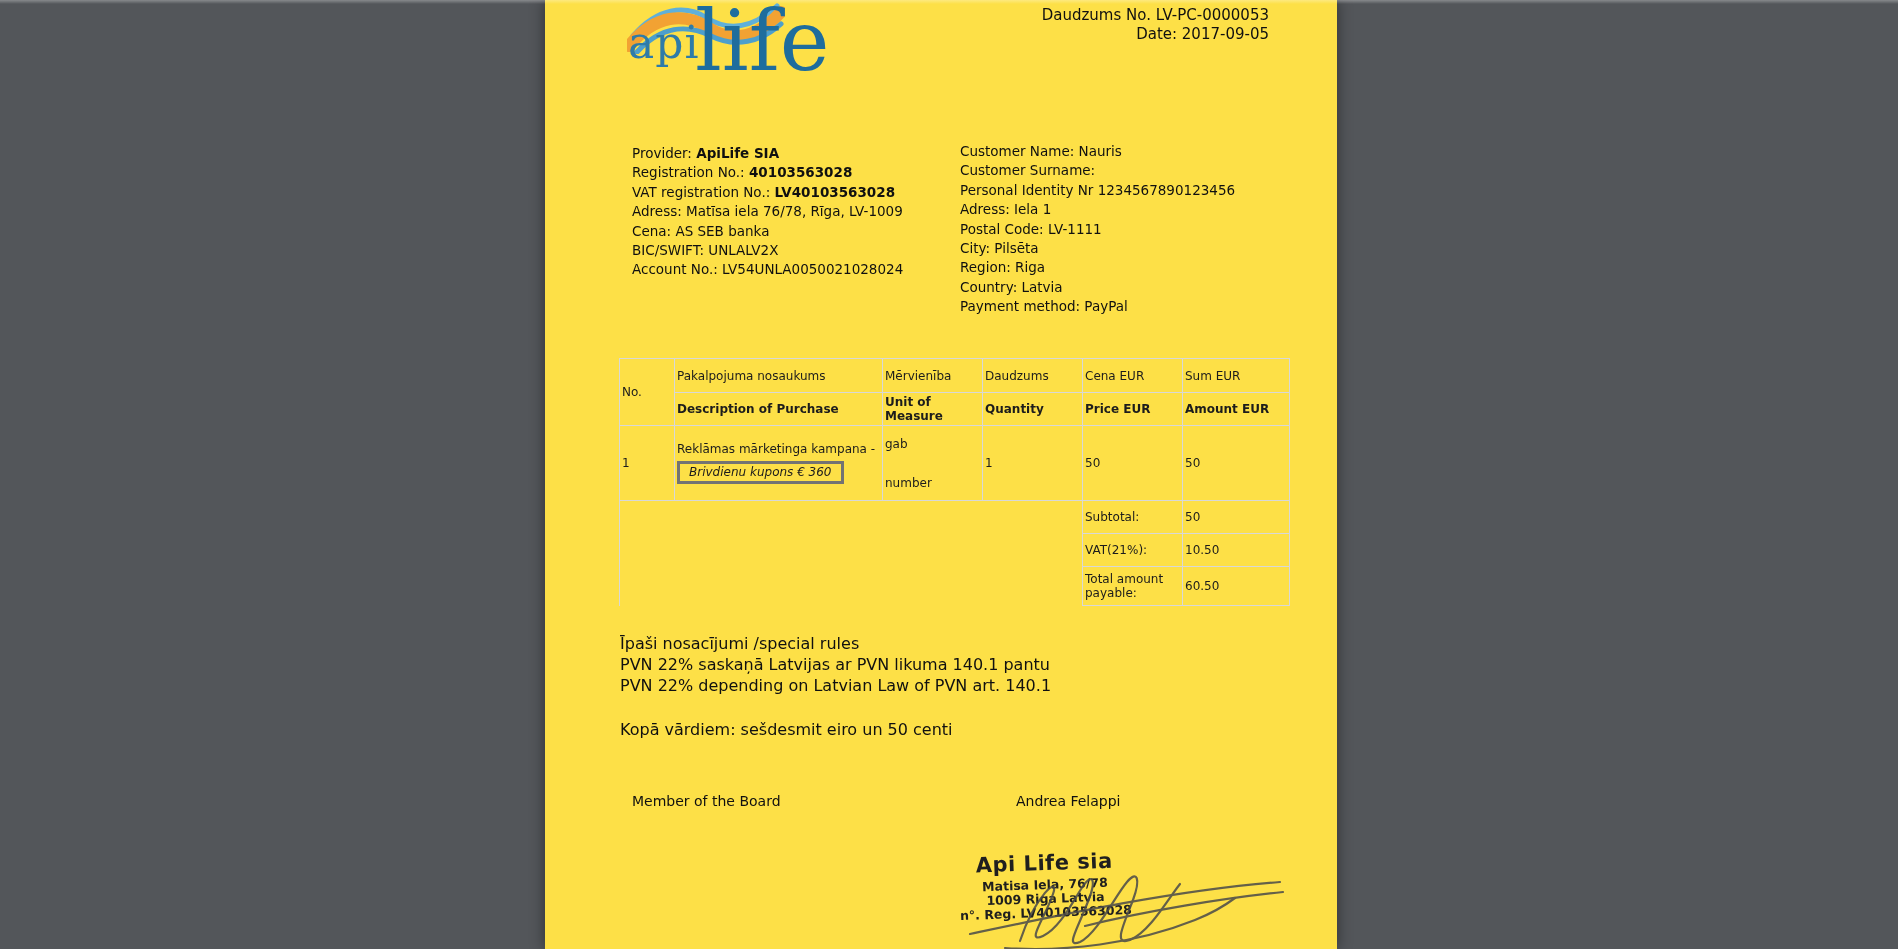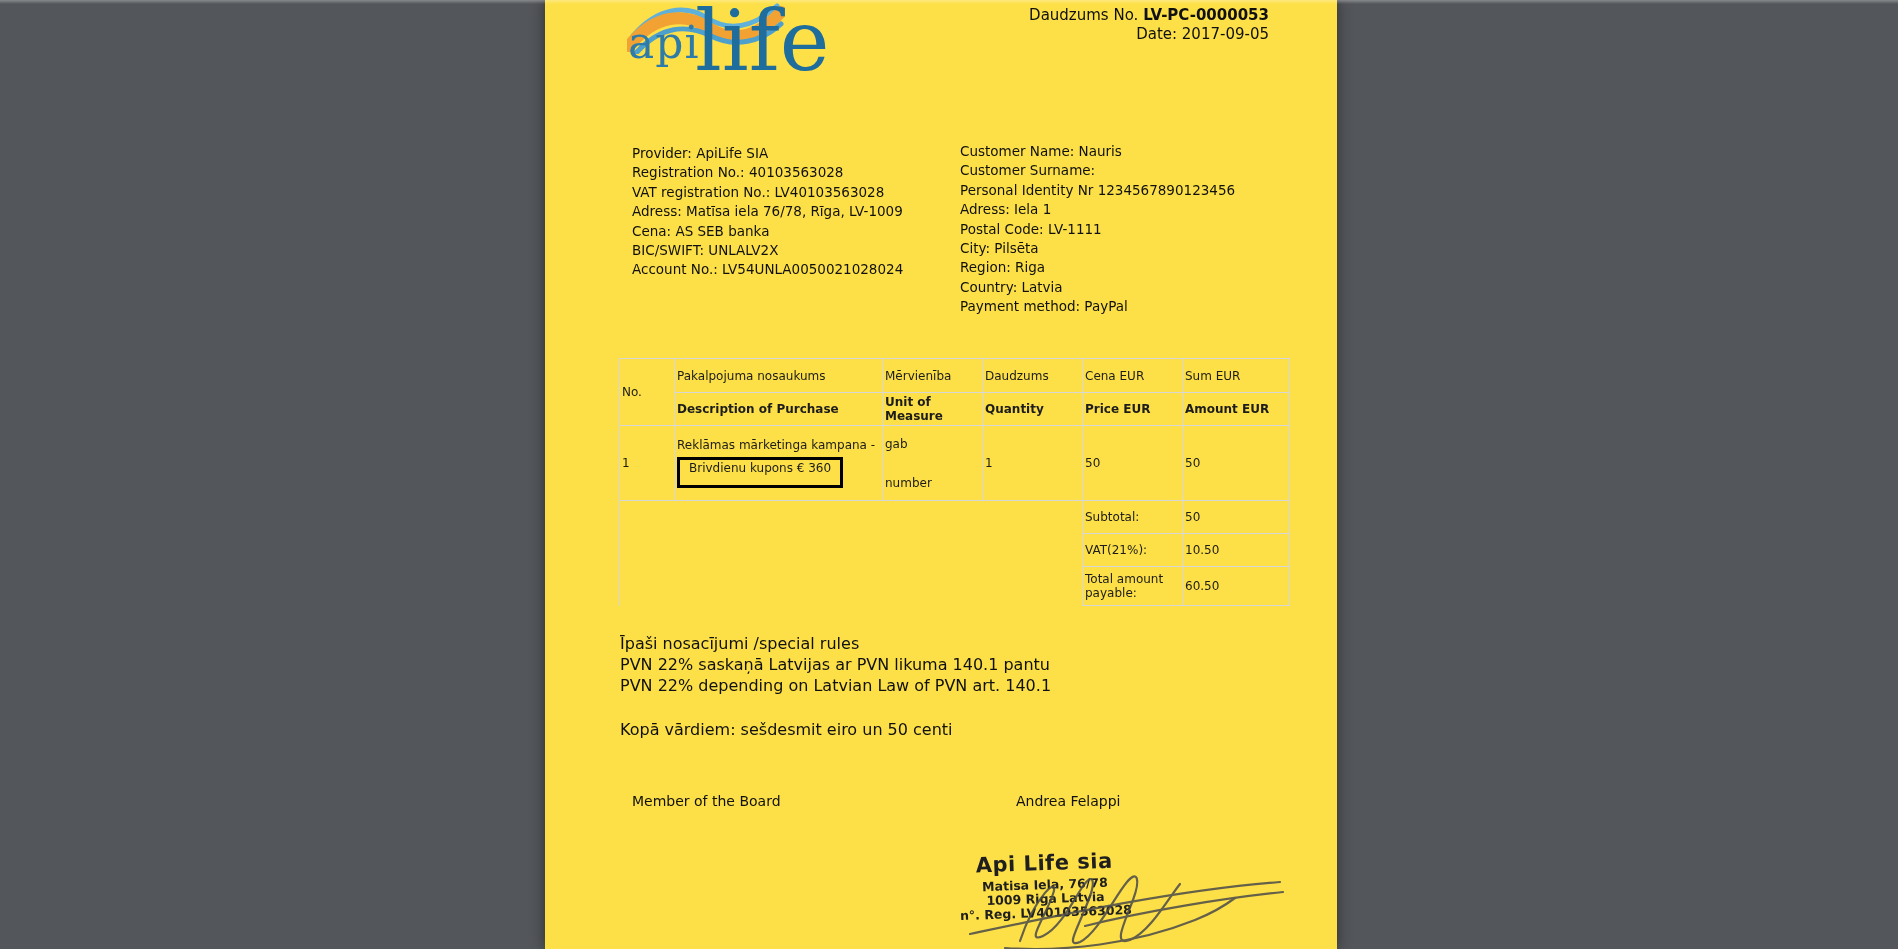--- a/index.html
+++ b/index.html
@@ -12,39 +12,39 @@
   
   .logo{position:absolute;left:78px;top:0;width:260px;height:95px;}
   .logo-swoosh{position:absolute;left:4px;top:2px;}
   .logo-api{position:absolute;left:5px;top:17px;font-family:"DejaVu Serif","Liberation Serif",serif;
     font-size:44px;color:#2e7ba8;letter-spacing:1px;}
   .logo-life{position:absolute;left:72px;top:-8px;font-family:"DejaVu Serif","Liberation Serif",serif;
     font-size:84px;color:#1e6d9d;}
 
   
   .inv-meta{position:absolute;right:68px;top:6px;text-align:right;font-size:15px;line-height:19px;color:#101010;}
-  .inv-meta .b{font-weight:bold;}
+  .inv-meta .b{font-weight:normal;}
 
   
   .provider{position:absolute;left:87px;top:144px;font-size:13.5px;line-height:19.4px;color:#101010;}
   .customer{position:absolute;left:415px;top:142px;font-size:13.5px;line-height:19.4px;color:#101010;}
-  .bv{font-weight:normal;}
+  .bv{font-weight:bold;}
 
   
   .inv-table{position:absolute;left:74px;top:358px;width:670px;border-collapse:collapse;
     table-layout:fixed;font-size:12px;color:#1c1c1c;}
   .inv-table td{border:1px solid #d8d8d8;text-align:left;vertical-align:middle;padding:2px;}
   .row-lv{height:34px;} .row-en{height:30px;font-weight:bold;} .row-item{height:75px;}
   .row-t1{height:33px;} .row-t2{height:33px;} .row-t3{height:39px;}
   .narrow{display:inline-block;max-width:62px;}
   .filler-cell{border:none !important;border-left:1px solid #d8d8d8 !important;}
   .tot-label{text-align:right;padding-right:10px !important;margin-top:12px;}
   .unit-cell .u1{margin-bottom:25px;}
   .desc-l1{display:block;margin-bottom:5px;}
-  .redbox{display:inline-block;border:3px solid #000000;padding:1px 9px 10px;}
+  .redbox{display:inline-block;border:3px solid #737373;padding:1px 9px 2px;font-style:italic;}
 
   
   .notes{position:absolute;left:75px;top:633px;font-size:16px;line-height:21px;color:#101010;}
   .notes .gap{height:23px;}
 
   
   .sig-row{position:absolute;top:793px;left:0;width:100%;font-size:14px;color:#101010;}
   .sig-left{position:absolute;left:87px;}
   .sig-right{position:absolute;left:471px;}
 

